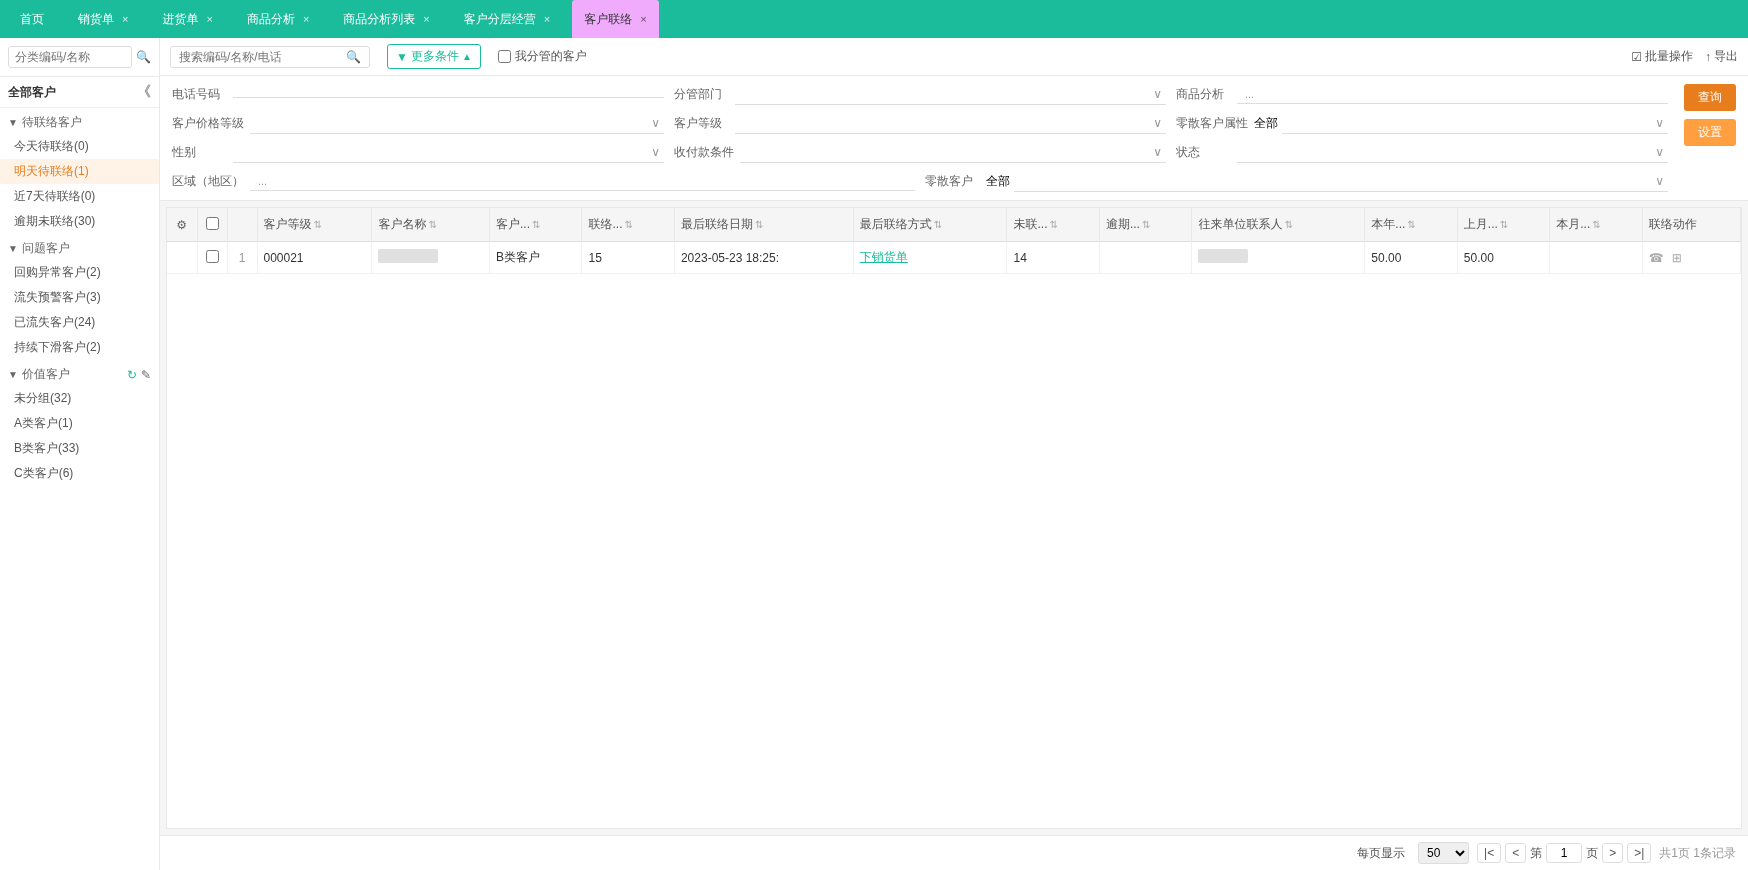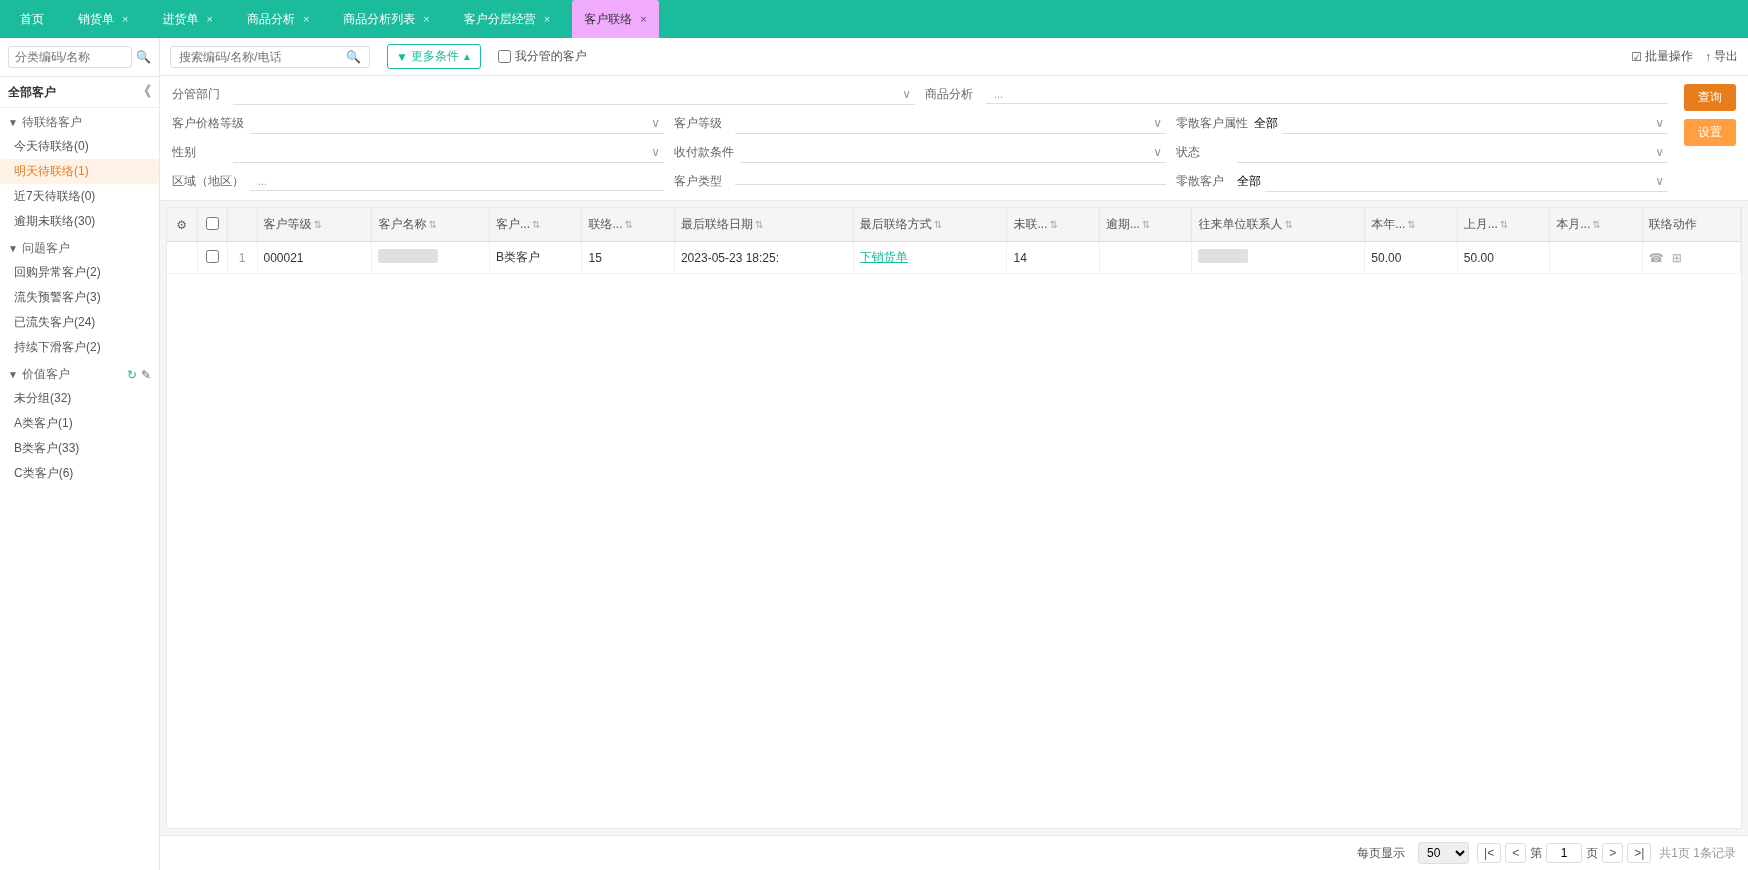--- a/index.html
+++ b/index.html
@@ -450,20 +450,24 @@
         </div>
       </div>
     </div>
 
     <div class="filter-panel">
       <div style="display:flex; gap:8px;">
         <div style="flex:1;">
 
           <div class="filter-row">
             <div class="filter-item">
+              <span class="filter-label">电话号码</span>
+              <div class="filter-select-wrap" style="flex:2;"></div>
+            </div>
+            <div class="filter-item">
               <span class="filter-label">分管部门</span>
               <div class="filter-select-wrap" style="flex:2;">
                 <span class="chevron">∨</span>
               </div>
             </div>
             <div class="filter-item">
               <span class="filter-label">商品分析</span>
               <div class="filter-select-wrap" style="flex:2;">
                 <span class="filter-more">...</span>
               </div>
@@ -511,25 +515,20 @@
                 <span class="chevron">∨</span>
               </div>
             </div>
           </div>
 
           <div class="filter-row">
             <div class="filter-item">
               <span class="filter-label">区域（地区）</span>
               <div class="filter-select-wrap">
                 <span class="filter-more">...</span>
-              </div>
-            </div>
-            <div class="filter-item">
-              <span class="filter-label">客户类型</span>
-              <div class="filter-select-wrap">
               </div>
             </div>
             <div class="filter-item">
               <span class="filter-label">零散客户</span>
               <span style="margin-right:4px;">全部</span>
               <div class="filter-select-wrap" style="flex:1;">
                 <span class="chevron">∨</span>
               </div>
             </div>
           </div>

